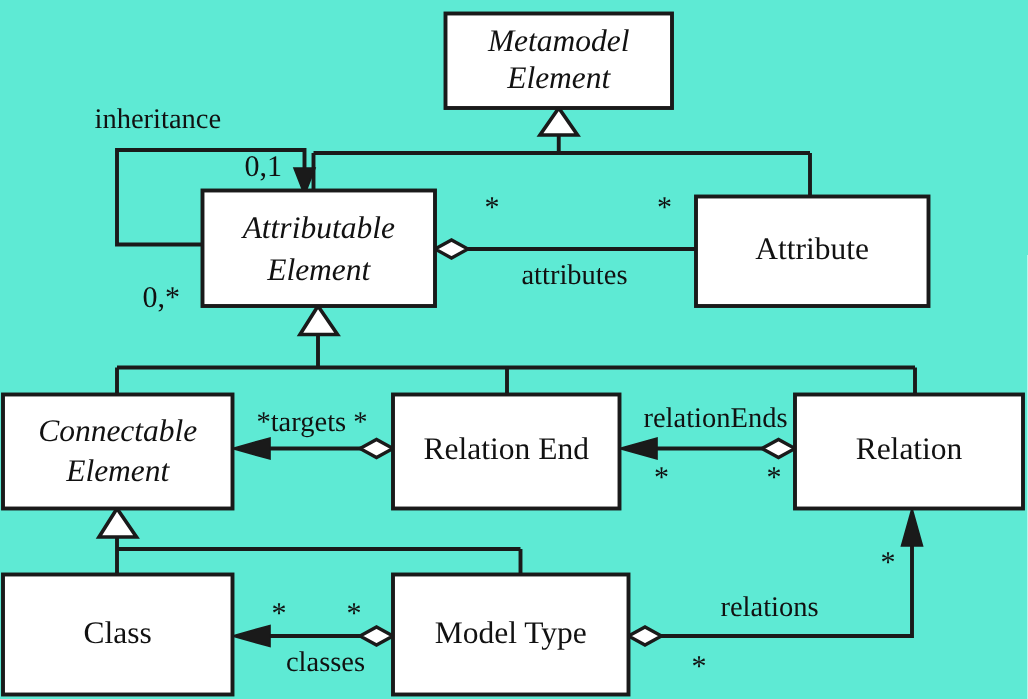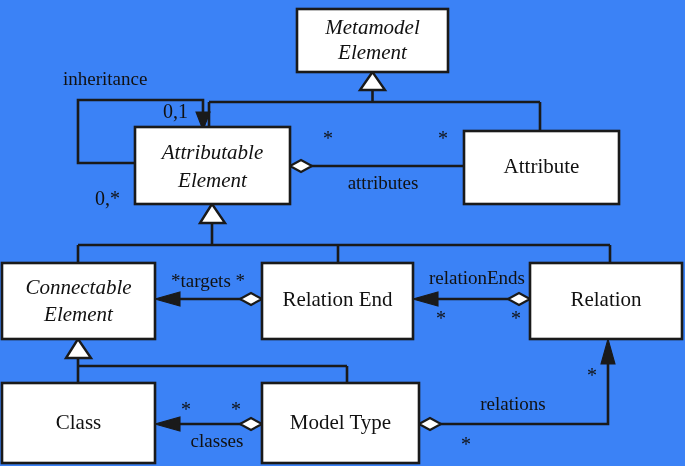--- a/index.html
+++ b/index.html
@@ -4,21 +4,21 @@
 <style>
   html, body {
     margin: 0;
     padding: 0;
     background: #ffffff;
   }
   #diagram-root {
     position: relative;
     width: 685px;
     height: 466px;
-    background: #3b82f6;
+    background: #5eead4;
     font-family: "Liberation Serif", "DejaVu Serif", serif;
     overflow: hidden;
   }
   svg#uml-canvas {
     position: absolute;
     left: 0;
     top: 0;
     width: 685px;
     height: 466px;
     display: block;

